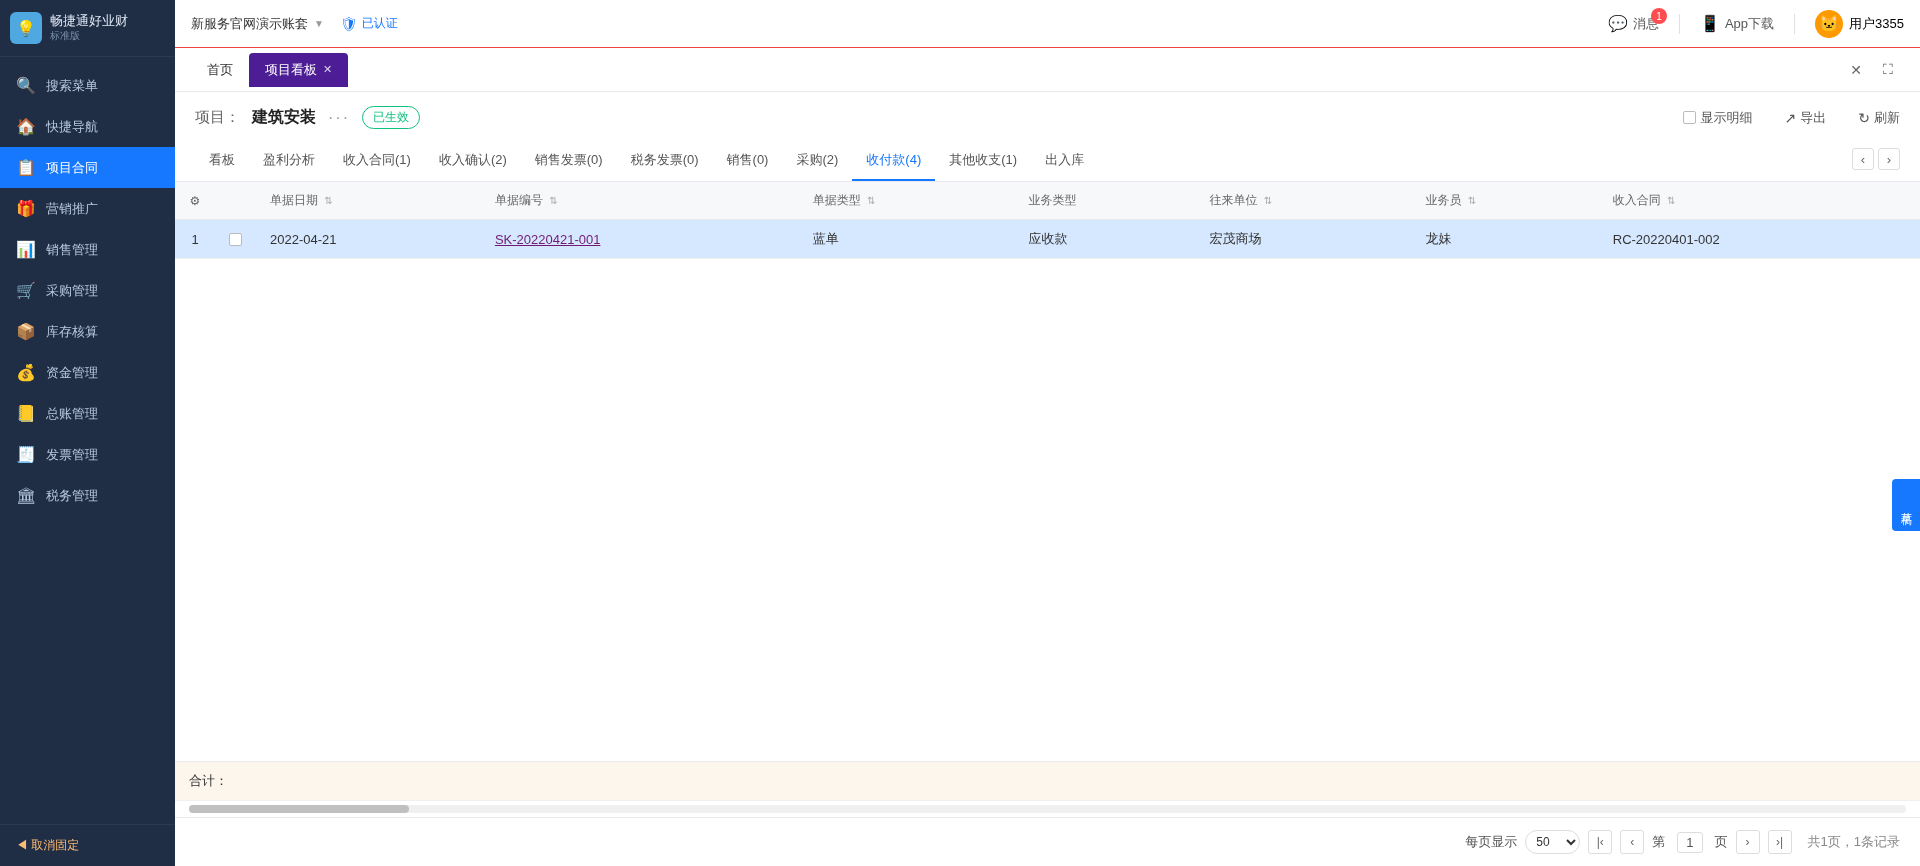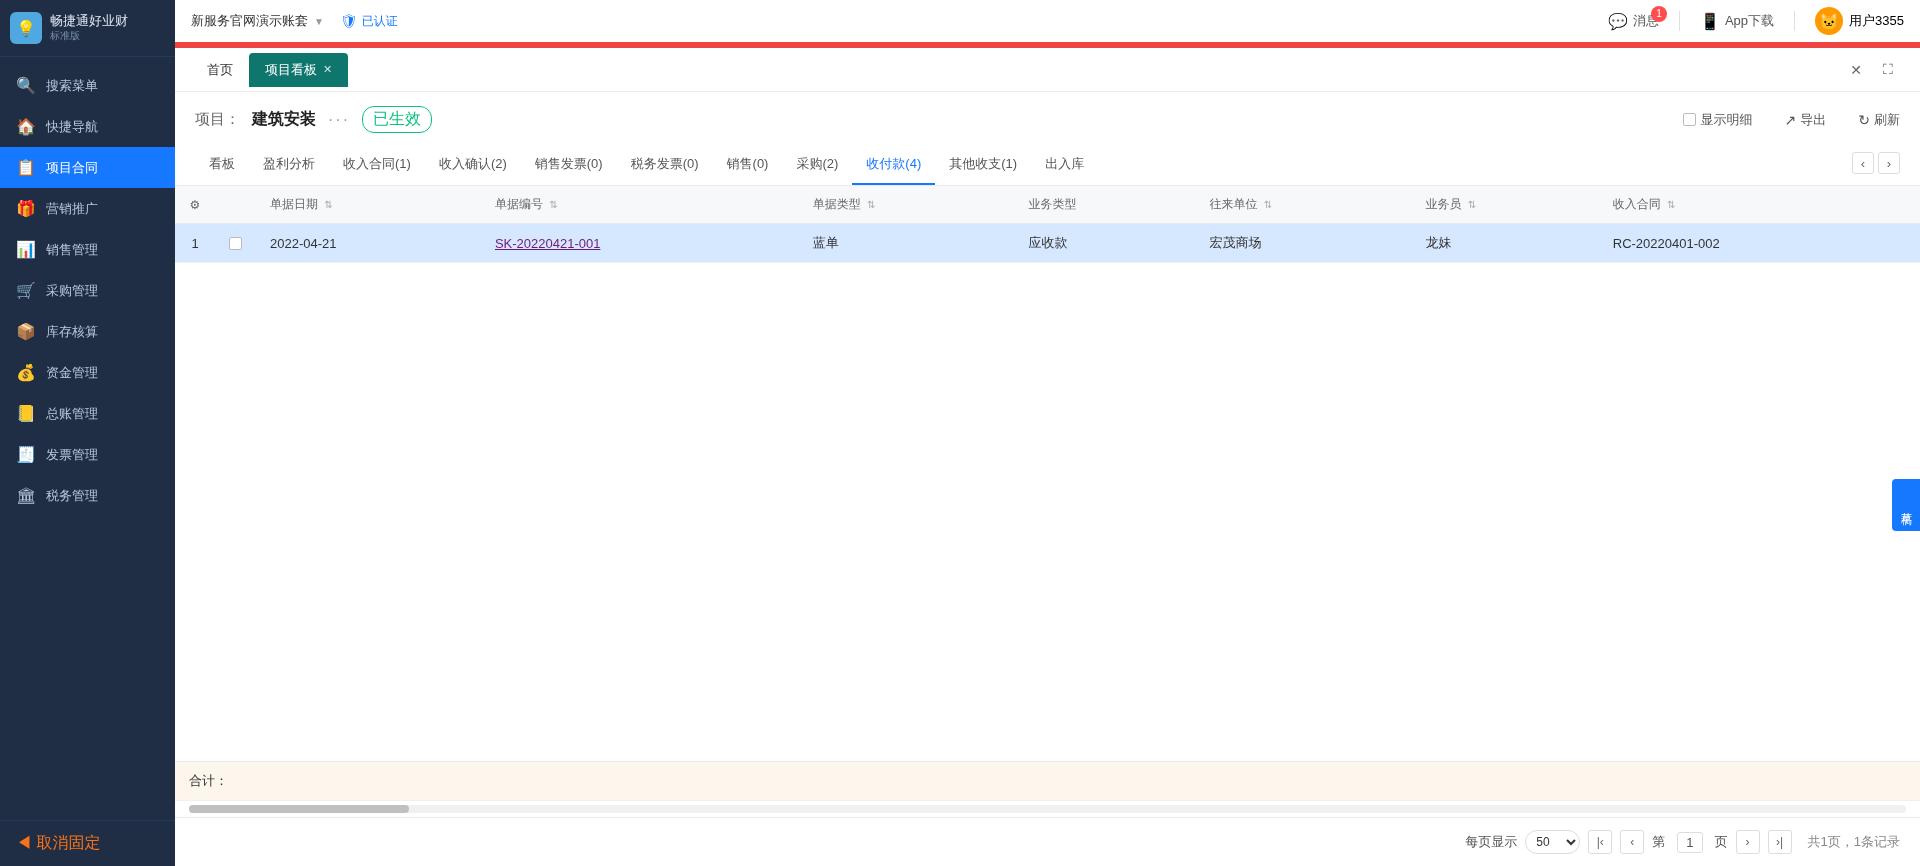--- a/index.html
+++ b/index.html
@@ -40,37 +40,37 @@
       cursor: pointer;
       color: #b8c8dc;
       font-size: 13px;
       transition: background 0.15s;
     }
     .sidebar-item.active { background: #1677ff; color: white; }
     .sidebar-item-icon { font-size: 16px; width: 20px; text-align: center; }
     .sidebar-footer {
       padding: 12px 16px;
       border-top: 1px solid #2a3a54;
-      color: #f97316;
-      font-size: 16px;
+      color: #fdba74;
+      font-size: 12px;
       cursor: pointer;
       display: flex; align-items: center; gap: 8px;
     }
 
     
     .main { flex: 1; display: flex; flex-direction: column; background: #f5f6fa; overflow: hidden; }
 
     
     .topbar {
       background: white;
       height: 48px;
       display: flex;
       align-items: center;
       padding: 0 16px;
-      border-bottom: 6px solid #ef4444;
+      border-bottom: 1px solid #ef4444;
       gap: 16px;
     }
     .topbar-account {
       display: flex; align-items: center; gap: 6px;
       color: #333; font-size: 13px; cursor: pointer;
     }
     .topbar-account-chevron { color: #999; font-size: 10px; }
     .topbar-verified {
       display: flex; align-items: center; gap: 4px;
       color: #1677ff; font-size: 12px;
@@ -109,41 +109,41 @@
     }
     .tab {
       padding: 8px 16px;
       border-radius: 4px 4px 0 0;
       cursor: pointer;
       font-size: 13px;
       color: #555;
       display: flex; align-items: center; gap: 6px;
     }
     .tab.active {
-      background: #0f766e;
+      background: #4c1d95;
       color: white;
     }
     .tab-close { font-size: 11px; opacity: 0.8; }
     .tab-home { color: #333; }
 
     
     .page-header {
       background: white;
       padding: 14px 20px 0 20px;
       border-bottom: 1px solid #e8eaf0;
     }
     .page-header-top {
       display: flex; align-items: center; gap: 12px; margin-bottom: 12px;
     }
     .page-title { font-size: 16px; font-weight: bold; color: #222; }
     .page-title-prefix { color: #666; font-weight: normal; font-size: 15px; }
     .page-more { color: #999; cursor: pointer; font-size: 16px; letter-spacing: 2px; }
     .page-status {
       border: 1px solid #10c27e; color: #10c27e;
-      border-radius: 12px; padding: 2px 10px; font-size: 16px;
+      border-radius: 12px; padding: 2px 10px; font-size: 12px;
     }
     .page-header-actions { margin-left: auto; display: flex; align-items: center; gap: 32px; }
     .page-action { display: flex; align-items: center; gap: 4px; color: #555; font-size: 13px; cursor: pointer; }
     .page-action-icon { font-size: 14px; }
     .checkbox-label { display: flex; align-items: center; gap: 5px; font-size: 13px; color: #555; cursor: pointer; }
     .checkbox-box { width: 13px; height: 13px; border: 1px solid #bbb; border-radius: 2px; background: white; }
 
     
     .page-tabs { display: flex; gap: 0; }
     .page-tab {

